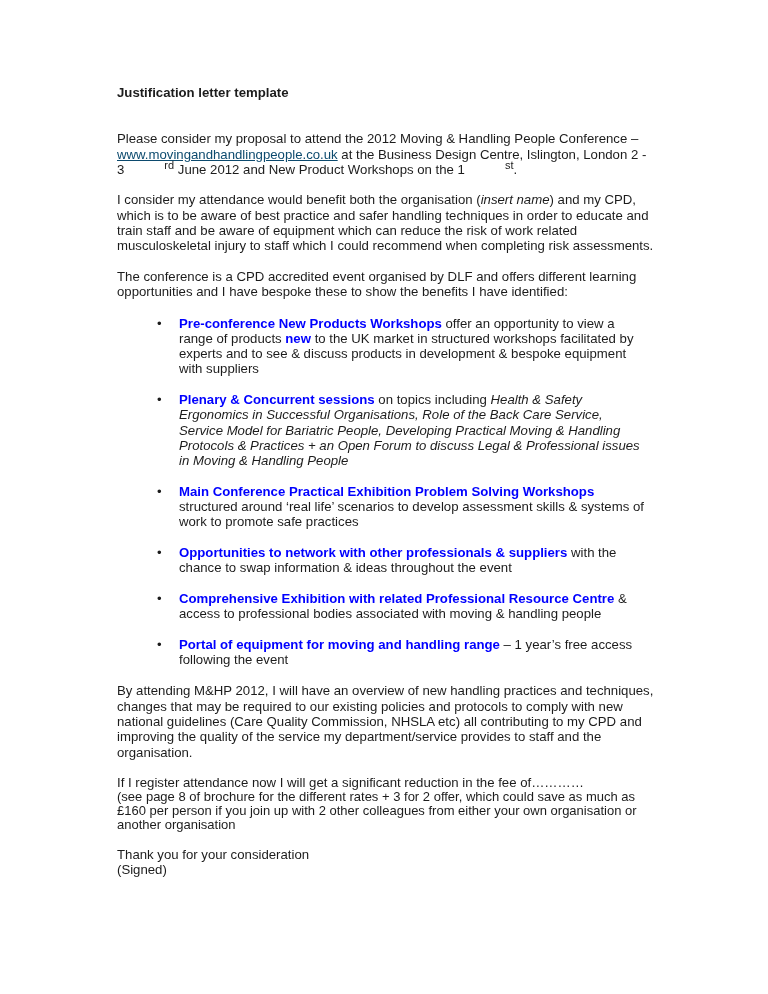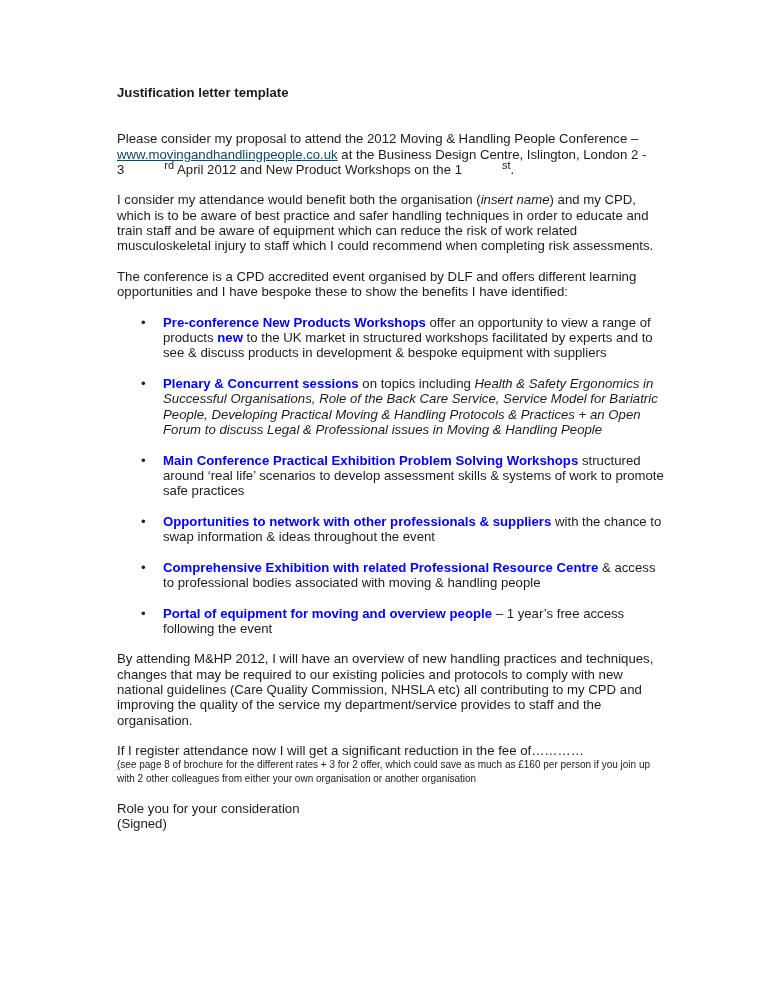--- a/index.html
+++ b/index.html
@@ -26,39 +26,39 @@
   }
   .title {
     font-weight: bold;
     margin: 0 0 31px 0;
   }
   .para {
     margin: 0 0 15.3px 0;
   }
   ul.benefits {
     list-style: none;
-    margin: 0;
+    margin: 16px;
     padding: 0;
   }
   ul.benefits li {
     position: relative;
     padding-left: 46px;
     margin: 0 0 15.3px 0;
   }
   ul.benefits li::before {
     content: "\2022";
     position: absolute;
     left: 24px;
     top: 0;
   }
   .fee-line {
     margin: 0;
   }
   .smallprint {
-    font-size: 10px;
+    font-size: 13px;
     line-height: 13.7px;
     margin: 0 0 15.3px 0;
   }
   .no-gap {
     margin: 0;
   }
   
   .seg-italic { font-style: italic; }
   .seg-bb { color: #0000ff; font-weight: bold; }
   .seg-link { color: #0c4a6e; text-decoration: underline; cursor: pointer; }
@@ -66,39 +66,39 @@
 </style>
 </head>
 <body>
 
 <div class="page">
   <div class="letter">
 
     <p class="title">Justification letter template</p>
 
 
-    <p class="para"><span>Please consider my proposal to attend the 2012 Moving &amp; Handling People Conference – </span><span class="seg-link">www.movingandhandlingpeople.co.uk</span><span> at the Business Design Centre, Islington, London 2 - 3</span><span class="seg-sup">rd</span><span> April 2012 and New Product Workshops on the 1</span><span class="seg-sup">st</span><span>.</span></p>
+    <p class="para"><span>Please consider my proposal to attend the 2012 Moving &amp; Handling People Conference – </span><span class="seg-link">www.movingandhandlingpeople.co.uk</span><span> at the Business Design Centre, Islington, London 2 - 3</span><span class="seg-sup">rd</span><span> June 2012 and New Product Workshops on the 1</span><span class="seg-sup">st</span><span>.</span></p>
 
     <p class="para"><span>I consider my attendance would benefit both the organisation (</span><span class="seg-italic">insert name</span><span>) and my CPD, which is to be aware of best practice and safer handling techniques in order to educate and train staff and be aware of equipment which can reduce the risk of work related musculoskeletal injury to staff which I could recommend when completing risk assessments.</span></p>
 
     <p class="para">The conference is a CPD accredited event organised by DLF and offers different learning opportunities and I have bespoke these to show the benefits I have identified:</p>
 
     <ul class="benefits">
       <li><span class="seg-bb">Pre-conference New Products Workshops</span><span> offer an opportunity to view a range of products </span><span class="seg-bb">new</span><span> to the UK market in structured workshops facilitated by experts and to see &amp; discuss products in development &amp; bespoke equipment with suppliers</span></li>
       <li><span class="seg-bb">Plenary &amp;  Concurrent sessions</span><span> on topics including </span><span class="seg-italic">Health &amp; Safety Ergonomics in Successful Organisations, Role of the Back Care Service, Service Model for Bariatric People, Developing Practical Moving &amp; Handling Protocols &amp; Practices + an Open Forum to discuss Legal &amp; Professional issues in Moving &amp; Handling People</span></li>
       <li><span class="seg-bb">Main Conference Practical Exhibition Problem Solving Workshops</span><span> structured around ‘real life’ scenarios to develop assessment skills &amp; systems of work to promote safe practices</span></li>
       <li><span class="seg-bb">Opportunities to network with other professionals &amp; suppliers</span><span> with the chance to swap information &amp; ideas throughout the event</span></li>
       <li><span class="seg-bb">Comprehensive Exhibition with related Professional Resource Centre</span><span> &amp; access to professional bodies associated with moving &amp; handling people</span></li>
-      <li><span class="seg-bb">Portal of equipment for moving and overview people</span><span> – 1 year’s free access following the event</span></li>
+      <li><span class="seg-bb">Portal of equipment for moving and handling range</span><span> – 1 year’s free access following the event</span></li>
     </ul>
 
     <p class="para">By attending M&amp;HP 2012, I will have an overview of new handling practices and techniques, changes that may be required to our existing policies and protocols to comply with new national guidelines (Care Quality Commission, NHSLA etc) all contributing to my CPD and improving the quality of the service my department/service provides to staff and the organisation.</p>
 
     <p class="para fee-line">If I register attendance now I will get a significant reduction in the fee of…………</p>
 
     <p class="smallprint">(see page 8 of brochure for the different rates + 3 for 2 offer, which could save as much as £160 per person if you join up with 2 other colleagues from either your own organisation or another organisation</p>
 
-    <p class="para no-gap">Role you for your consideration</p>
+    <p class="para no-gap">Thank you for your consideration</p>
 
     <p class="para no-gap">(Signed)</p>
 
   </div>
 </div>
 
 </body></html>

